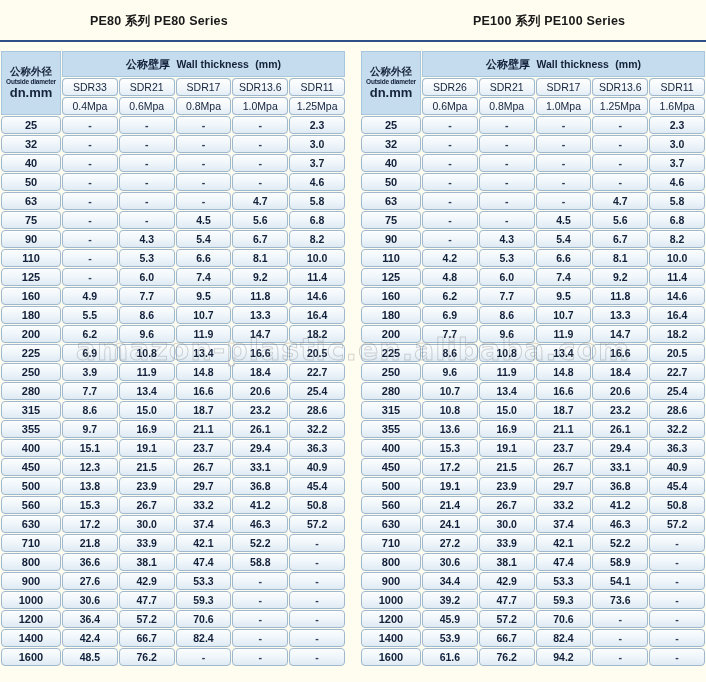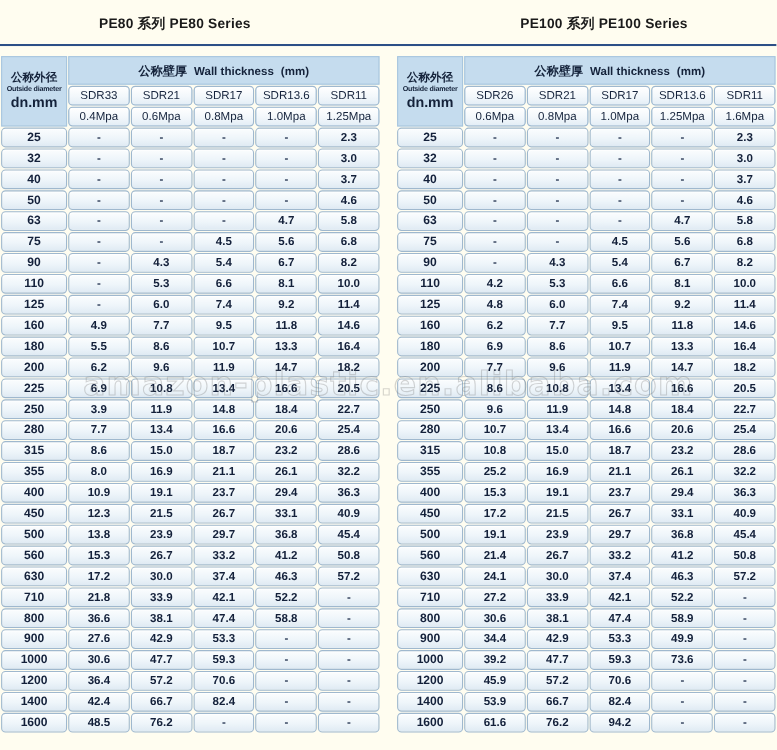--- a/index.html
+++ b/index.html
@@ -308,29 +308,29 @@
           <tr>
             <td class="cell dn">315</td>
             <td class="cell">8.6</td>
             <td class="cell">15.0</td>
             <td class="cell">18.7</td>
             <td class="cell">23.2</td>
             <td class="cell">28.6</td>
           </tr>
           <tr>
             <td class="cell dn">355</td>
-            <td class="cell">8.0</td>
+            <td class="cell">9.7</td>
             <td class="cell">16.9</td>
             <td class="cell">21.1</td>
             <td class="cell">26.1</td>
             <td class="cell">32.2</td>
           </tr>
           <tr>
             <td class="cell dn">400</td>
-            <td class="cell">10.9</td>
+            <td class="cell">15.1</td>
             <td class="cell">19.1</td>
             <td class="cell">23.7</td>
             <td class="cell">29.4</td>
             <td class="cell">36.3</td>
           </tr>
           <tr>
             <td class="cell dn">450</td>
             <td class="cell">12.3</td>
             <td class="cell">21.5</td>
             <td class="cell">26.7</td>
@@ -568,21 +568,21 @@
           <tr>
             <td class="cell dn">315</td>
             <td class="cell">10.8</td>
             <td class="cell">15.0</td>
             <td class="cell">18.7</td>
             <td class="cell">23.2</td>
             <td class="cell">28.6</td>
           </tr>
           <tr>
             <td class="cell dn">355</td>
-            <td class="cell">25.2</td>
+            <td class="cell">13.6</td>
             <td class="cell">16.9</td>
             <td class="cell">21.1</td>
             <td class="cell">26.1</td>
             <td class="cell">32.2</td>
           </tr>
           <tr>
             <td class="cell dn">400</td>
             <td class="cell">15.3</td>
             <td class="cell">19.1</td>
             <td class="cell">23.7</td>
@@ -635,21 +635,21 @@
             <td class="cell">38.1</td>
             <td class="cell">47.4</td>
             <td class="cell">58.9</td>
             <td class="cell dash">-</td>
           </tr>
           <tr>
             <td class="cell dn">900</td>
             <td class="cell">34.4</td>
             <td class="cell">42.9</td>
             <td class="cell">53.3</td>
-            <td class="cell">49.9</td>
+            <td class="cell">54.1</td>
             <td class="cell dash">-</td>
           </tr>
           <tr>
             <td class="cell dn">1000</td>
             <td class="cell">39.2</td>
             <td class="cell">47.7</td>
             <td class="cell">59.3</td>
             <td class="cell">73.6</td>
             <td class="cell dash">-</td>
           </tr>

